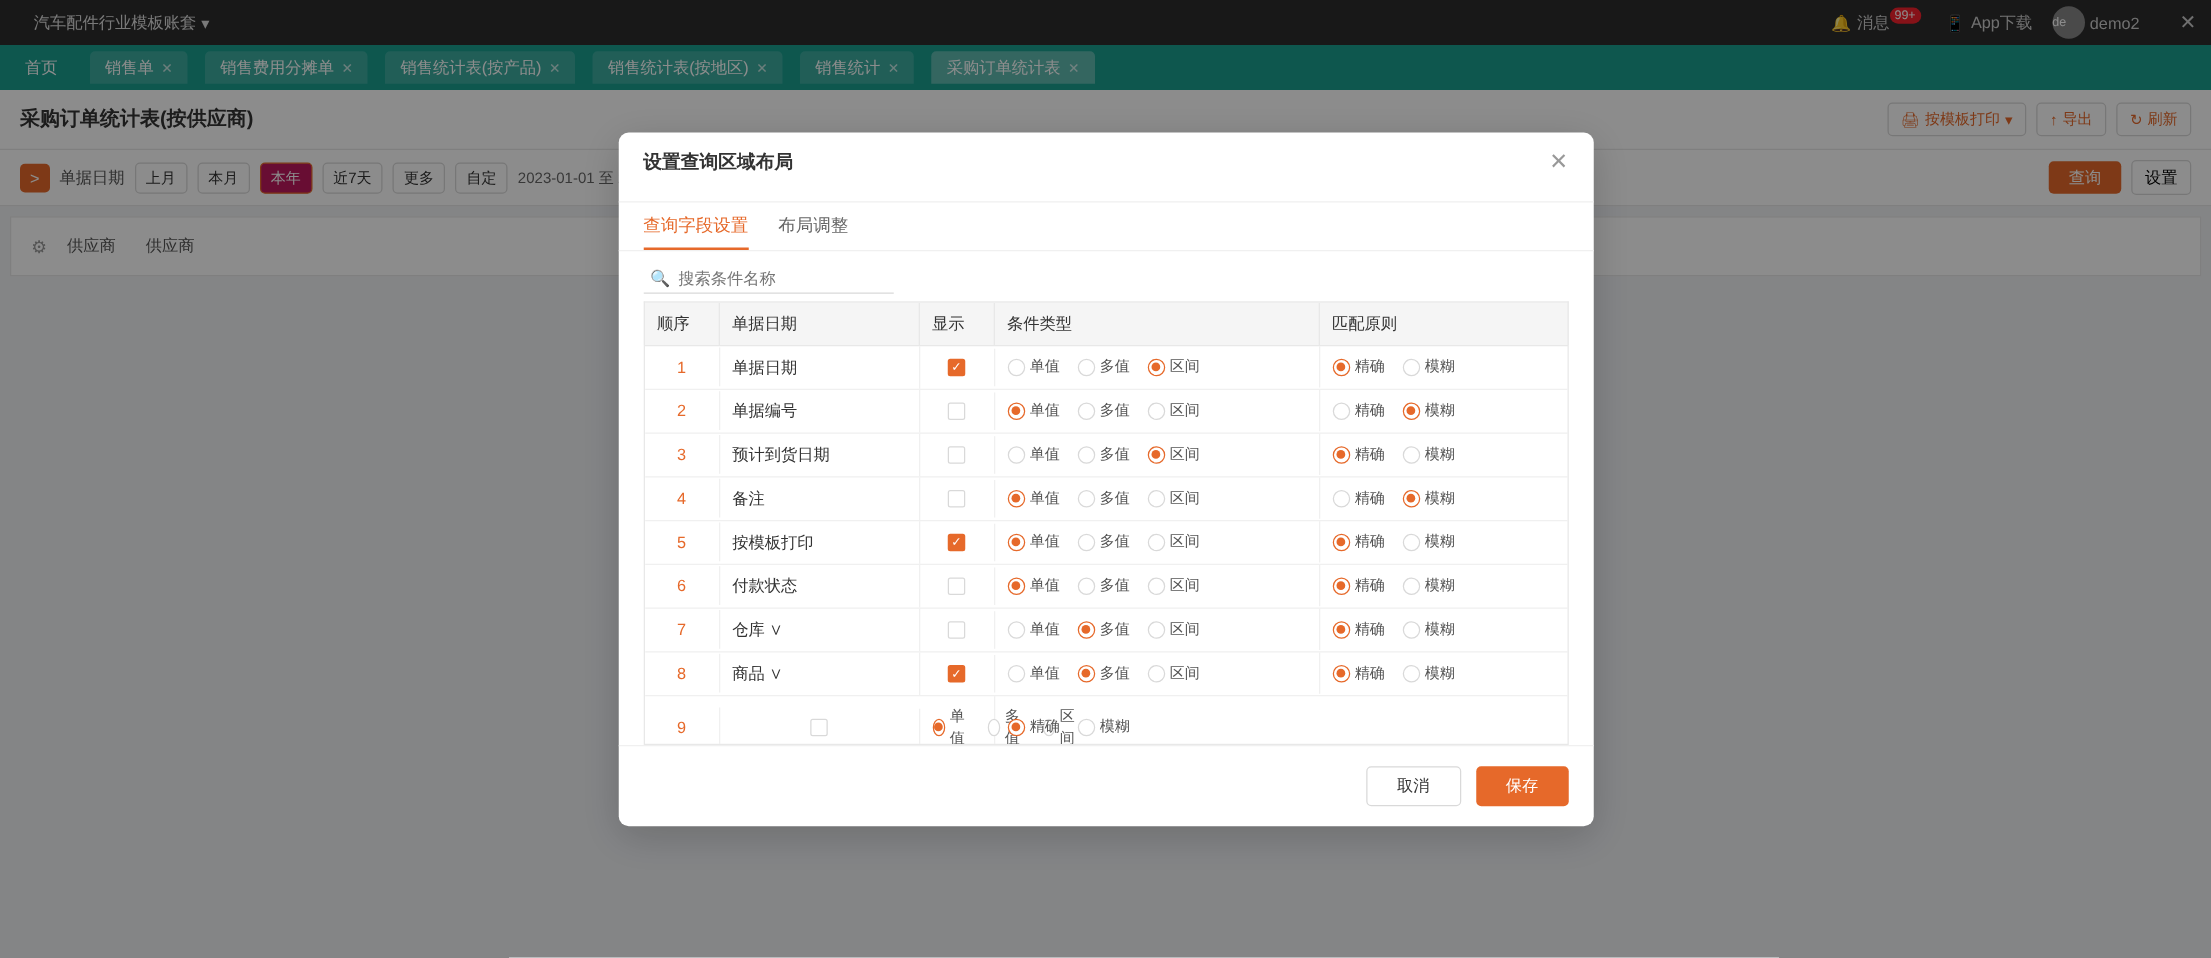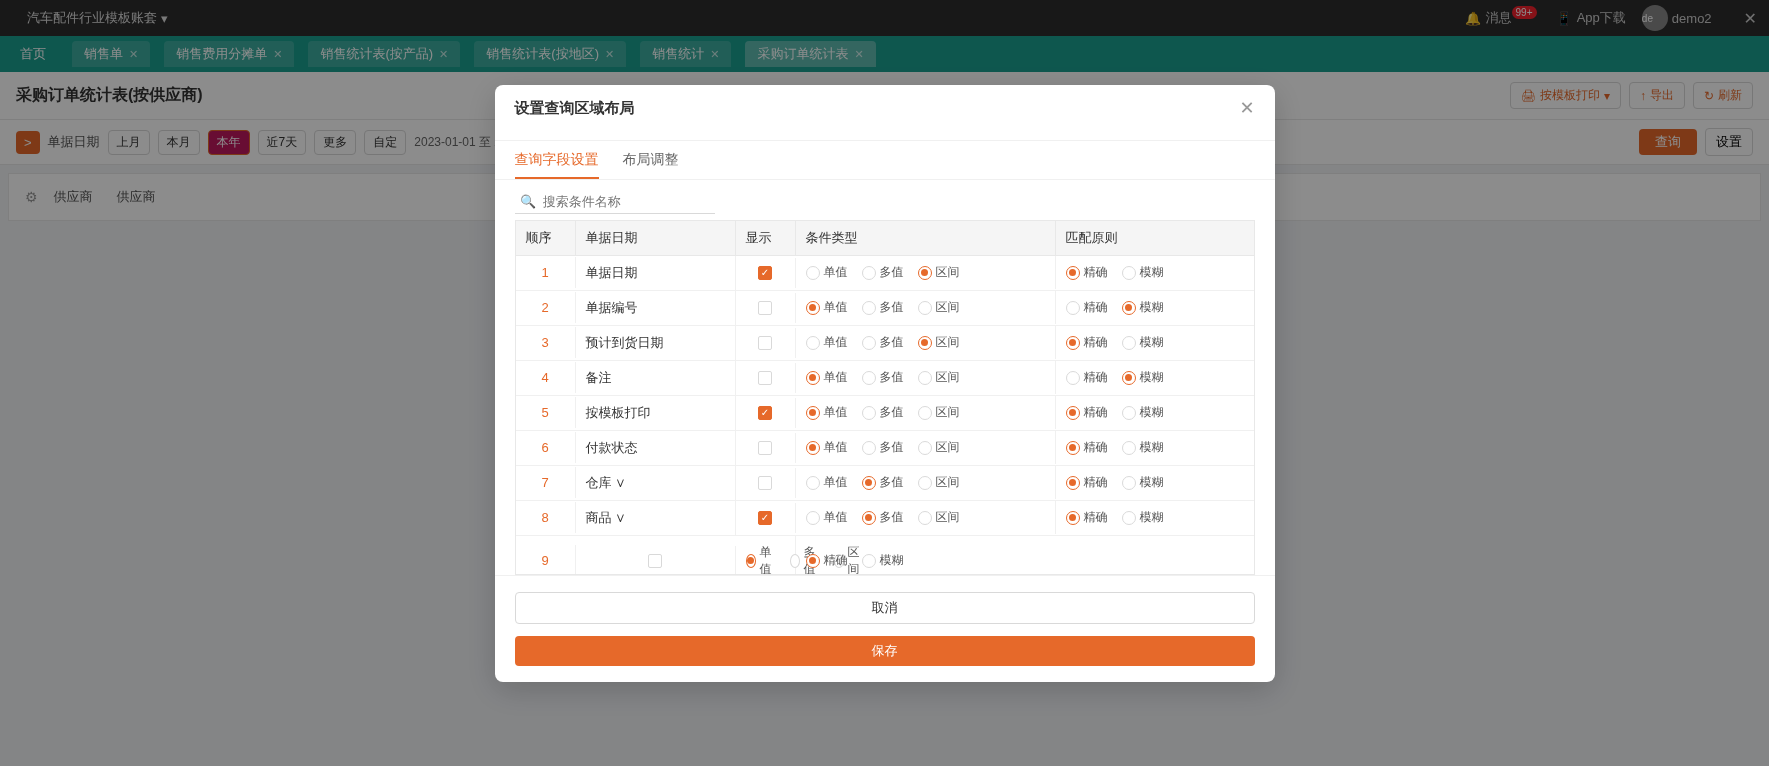--- a/index.html
+++ b/index.html
@@ -219,21 +219,20 @@
     .radio-circle.checked { border-color: #e6692a; }
     .radio-circle.checked::after { content: ''; width: 7px; height: 7px; border-radius: 50%; background: #e6692a; display: block; }
 
     
     .dialog-footer {
       padding: 16px 20px;
       display: flex;
       justify-content: flex-end;
       gap: 12px;
       border-top: 1px solid #f0f0f0;
-      flex-direction: column;
     }
     .btn-cancel {
       border: 1px solid #d9d9d9;
       background: white;
       padding: 6px 24px;
       border-radius: 4px;
       font-size: 13px;
       cursor: pointer;
       color: #333;
     }

